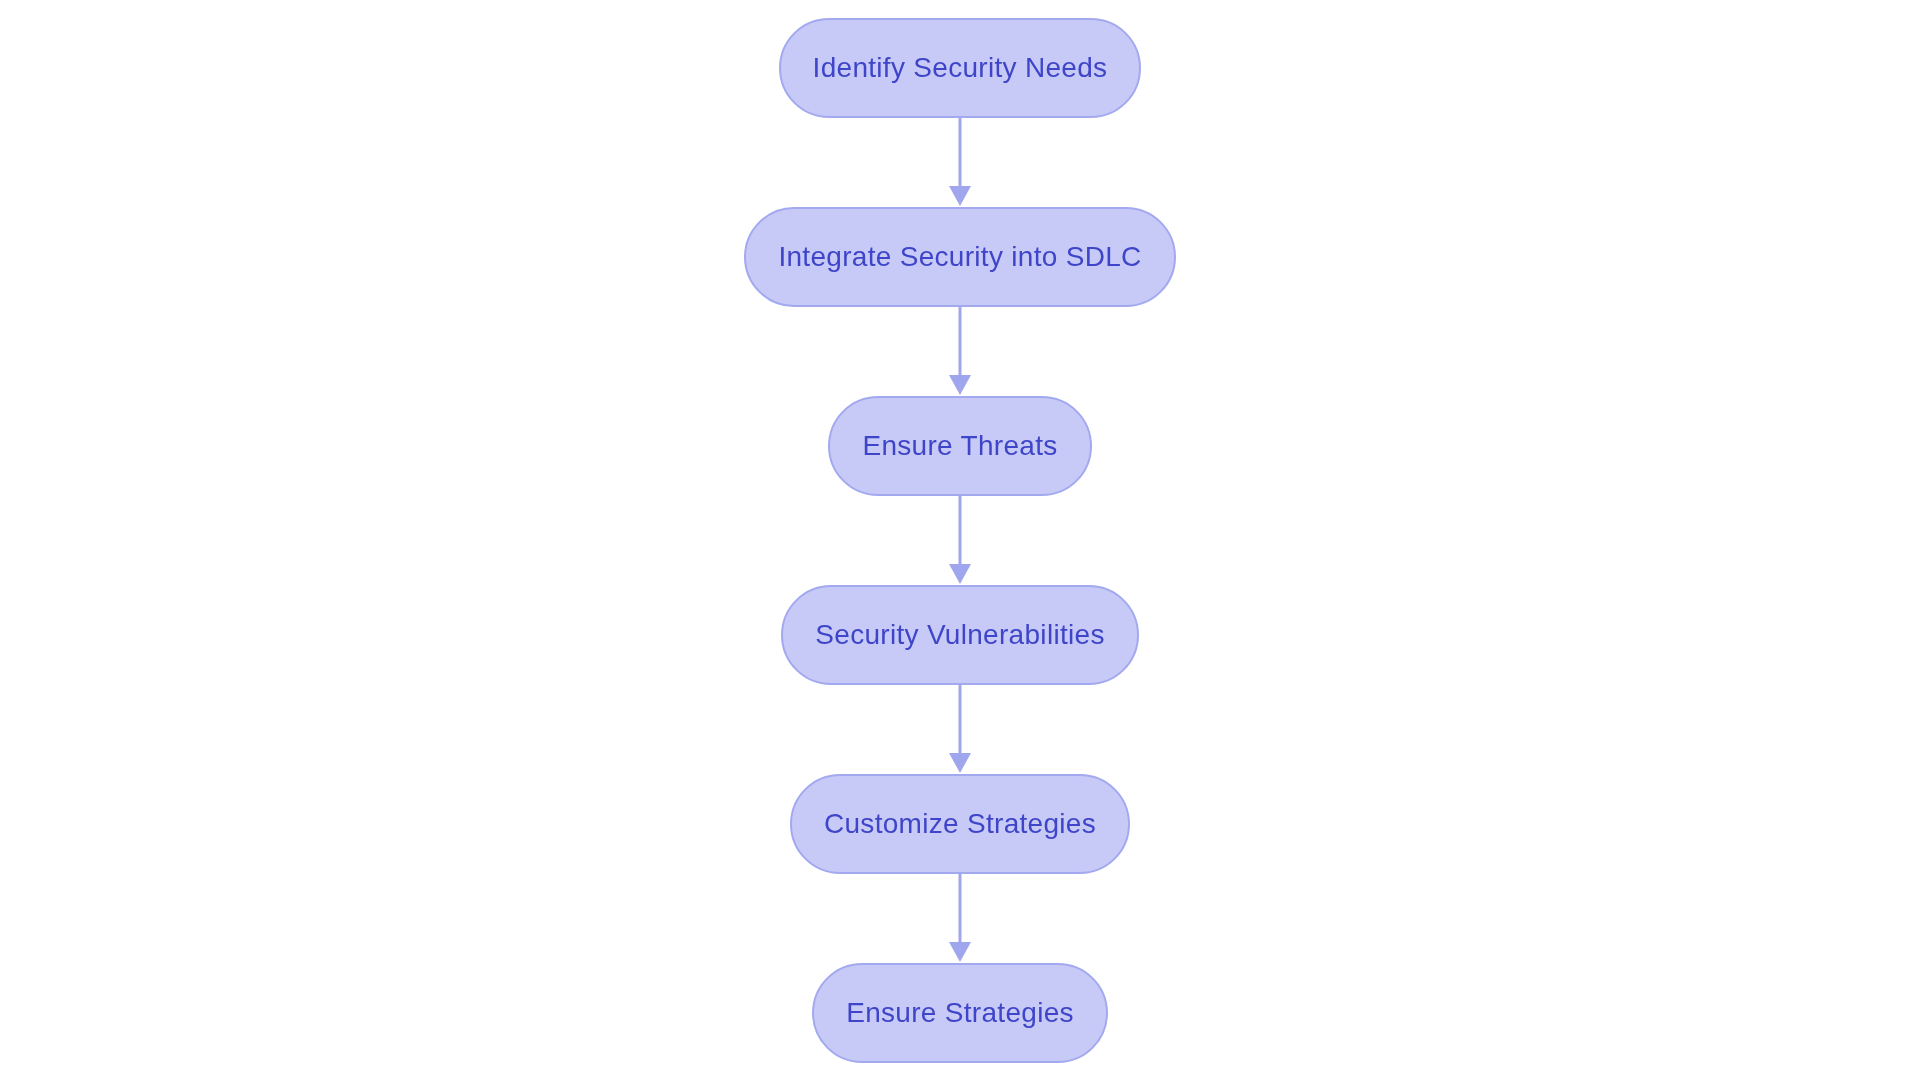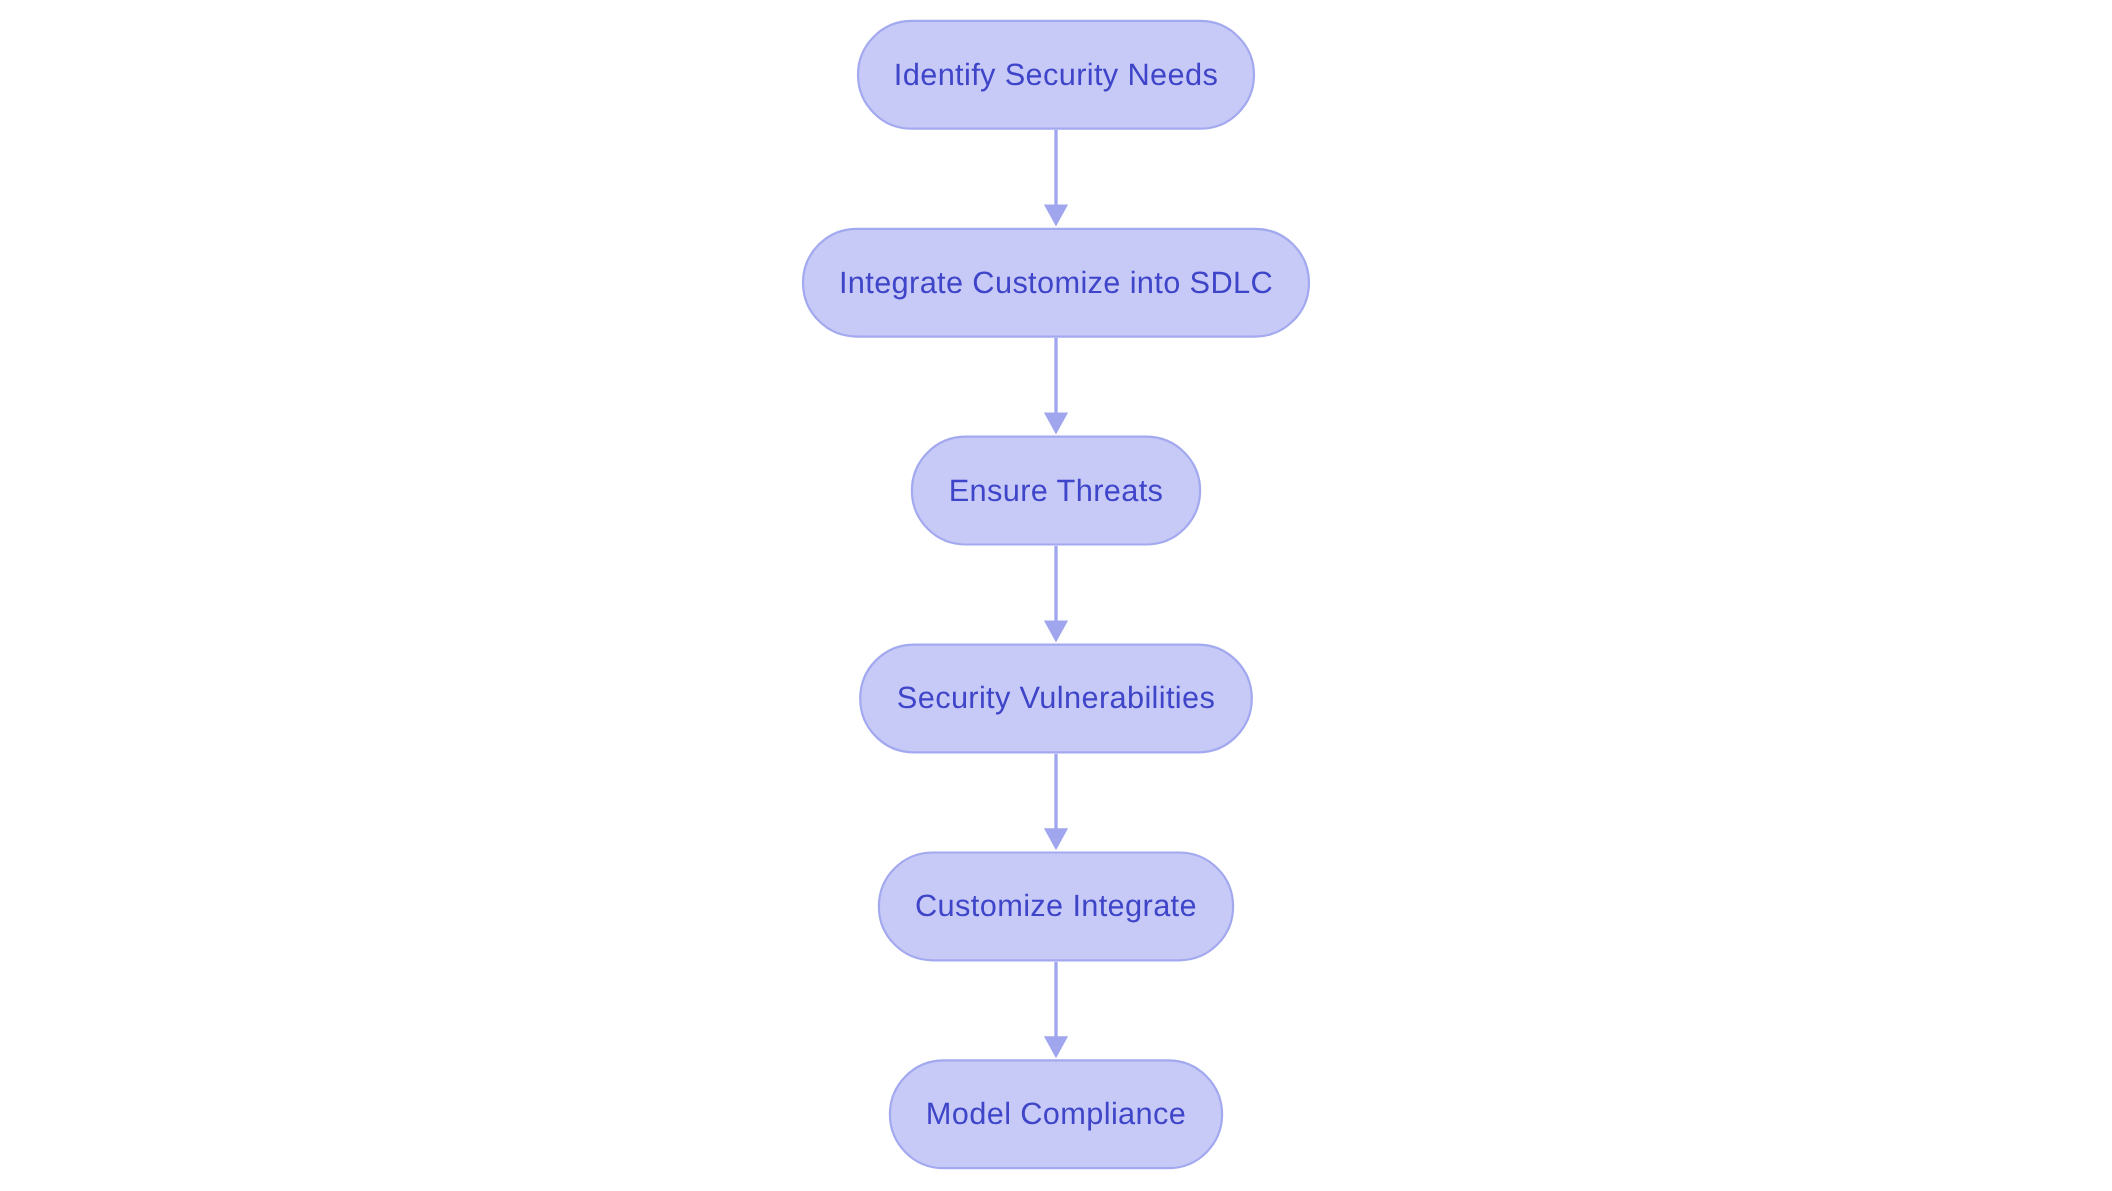--- a/index.html
+++ b/index.html
@@ -56,21 +56,21 @@
   </div>
 
   <div class="connector">
     <svg width="30" height="89" viewBox="0 0 30 89" xmlns="http://www.w3.org/2000/svg">
       <line class="arrow-line" x1="15" y1="0" x2="15" y2="71" stroke-width="3" stroke="#a0a6ee"></line>
       <polygon class="arrow-head" points="4,68 26,68 15,88" fill="#a0a6ee"></polygon>
     </svg>
   </div>
 
   <div class="flow-node">
-    <span>Integrate Customize into SDLC</span>
+    <span>Integrate Security into SDLC</span>
   </div>
 
   <div class="connector">
     <svg width="30" height="89" viewBox="0 0 30 89" xmlns="http://www.w3.org/2000/svg">
       <line class="arrow-line" x1="15" y1="0" x2="15" y2="71" stroke-width="3" stroke="#a0a6ee"></line>
       <polygon class="arrow-head" points="4,68 26,68 15,88" fill="#a0a6ee"></polygon>
     </svg>
   </div>
 
   <div class="flow-node">
@@ -89,26 +89,26 @@
   </div>
 
   <div class="connector">
     <svg width="30" height="89" viewBox="0 0 30 89" xmlns="http://www.w3.org/2000/svg">
       <line class="arrow-line" x1="15" y1="0" x2="15" y2="71" stroke-width="3" stroke="#a0a6ee"></line>
       <polygon class="arrow-head" points="4,68 26,68 15,88" fill="#a0a6ee"></polygon>
     </svg>
   </div>
 
   <div class="flow-node">
-    <span>Customize Integrate</span>
+    <span>Customize Strategies</span>
   </div>
 
   <div class="connector">
     <svg width="30" height="89" viewBox="0 0 30 89" xmlns="http://www.w3.org/2000/svg">
       <line class="arrow-line" x1="15" y1="0" x2="15" y2="71" stroke-width="3" stroke="#a0a6ee"></line>
       <polygon class="arrow-head" points="4,68 26,68 15,88" fill="#a0a6ee"></polygon>
     </svg>
   </div>
 
   <div class="flow-node">
-    <span>Model Compliance</span>
+    <span>Ensure Strategies</span>
   </div>
 </div>
 
 </body></html>

